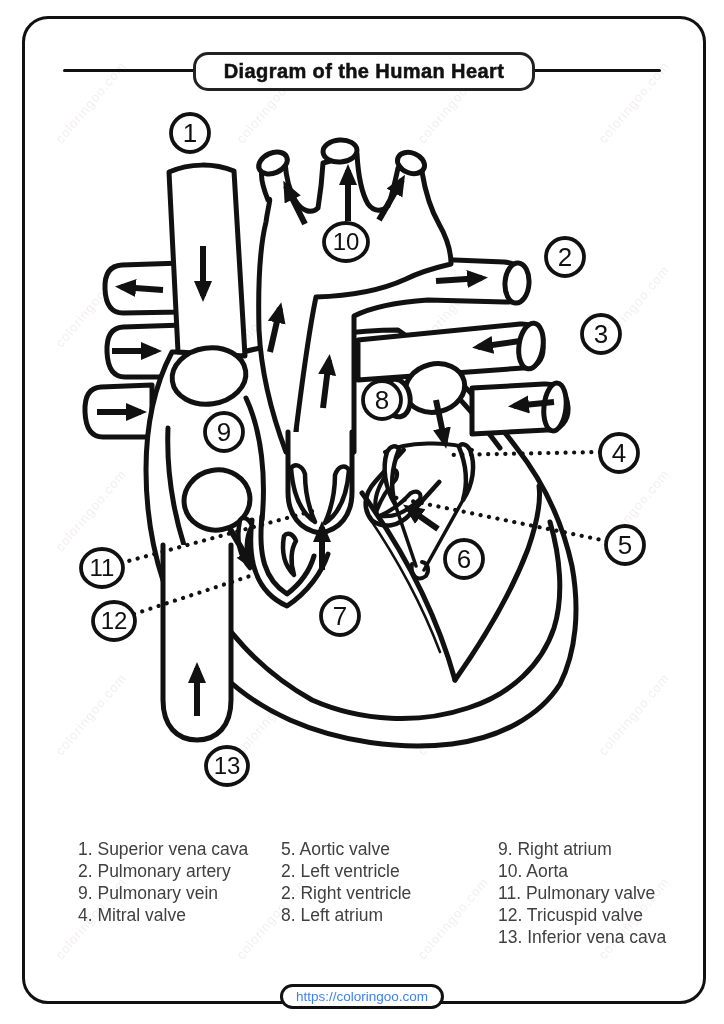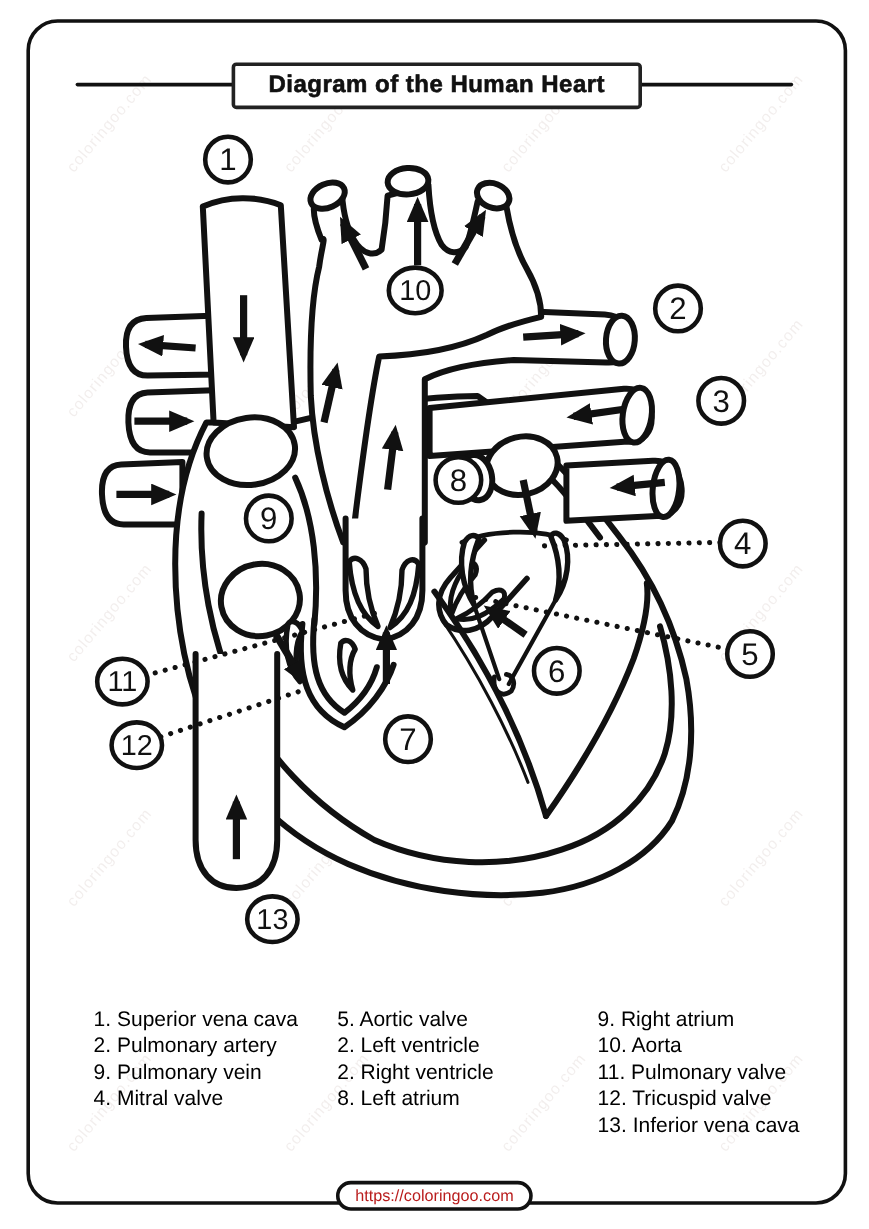--- a/index.html
+++ b/index.html
@@ -14,34 +14,34 @@
       transform:rotate(-50deg);color:rgba(150,118,108,0.12);font-size:13px;
       letter-spacing:1px;user-select:none;}
 
   .page-border{position:absolute;left:22px;top:16px;width:678px;height:982px;
                border:3px solid #111;border-radius:26px;z-index:1;}
 
   .title-line{position:absolute;top:69px;height:3px;background:#111;z-index:3;border-radius:2px;}
   .title-line.left{left:63px;width:134px;}
   .title-line.right{left:527px;width:134px;}
   .title-box{position:absolute;left:193px;top:52px;width:336px;height:33px;
-             border:3px solid #222;border-radius:4px;background:#fff;z-index:4;
+             border:3px solid #222;border-radius:15px;background:#fff;z-index:4;
              display:flex;align-items:center;justify-content:center;}
   .title-text{font-weight:bold;font-size:20px;letter-spacing:0.4px;color:#111;
               -webkit-text-stroke:0.5px #111;}
 
   svg.heart{position:absolute;left:0;top:0;z-index:2;}
 
-  .legend{position:absolute;top:838px;z-index:3;font-size:17.5px;color:#000000;}
+  .legend{position:absolute;top:838px;z-index:3;font-size:17.5px;color:#404040;}
   .legend .item{height:22px;line-height:22px;white-space:nowrap;}
   .legend.c1{left:78px;} .legend.c2{left:281px;} .legend.c3{left:498px;}
 
   .footer-pill{position:absolute;left:50%;top:984px;transform:translateX(-50%);
                background:#fff;border:3px solid #111;border-radius:15px;
-               padding:2px 13px;font-size:13.5px;color:#b91c1c;z-index:5;white-space:nowrap;}
+               padding:2px 13px;font-size:13.5px;color:#3b82f6;z-index:5;white-space:nowrap;}
 </style>
 </head>
 <body>
 
 <div class="page">
 
   <div class="wm-layer">
     <span class="wm">coloringoo.com</span>
     <span class="wm">coloringoo.com</span>
     <span class="wm">coloringoo.com</span>

